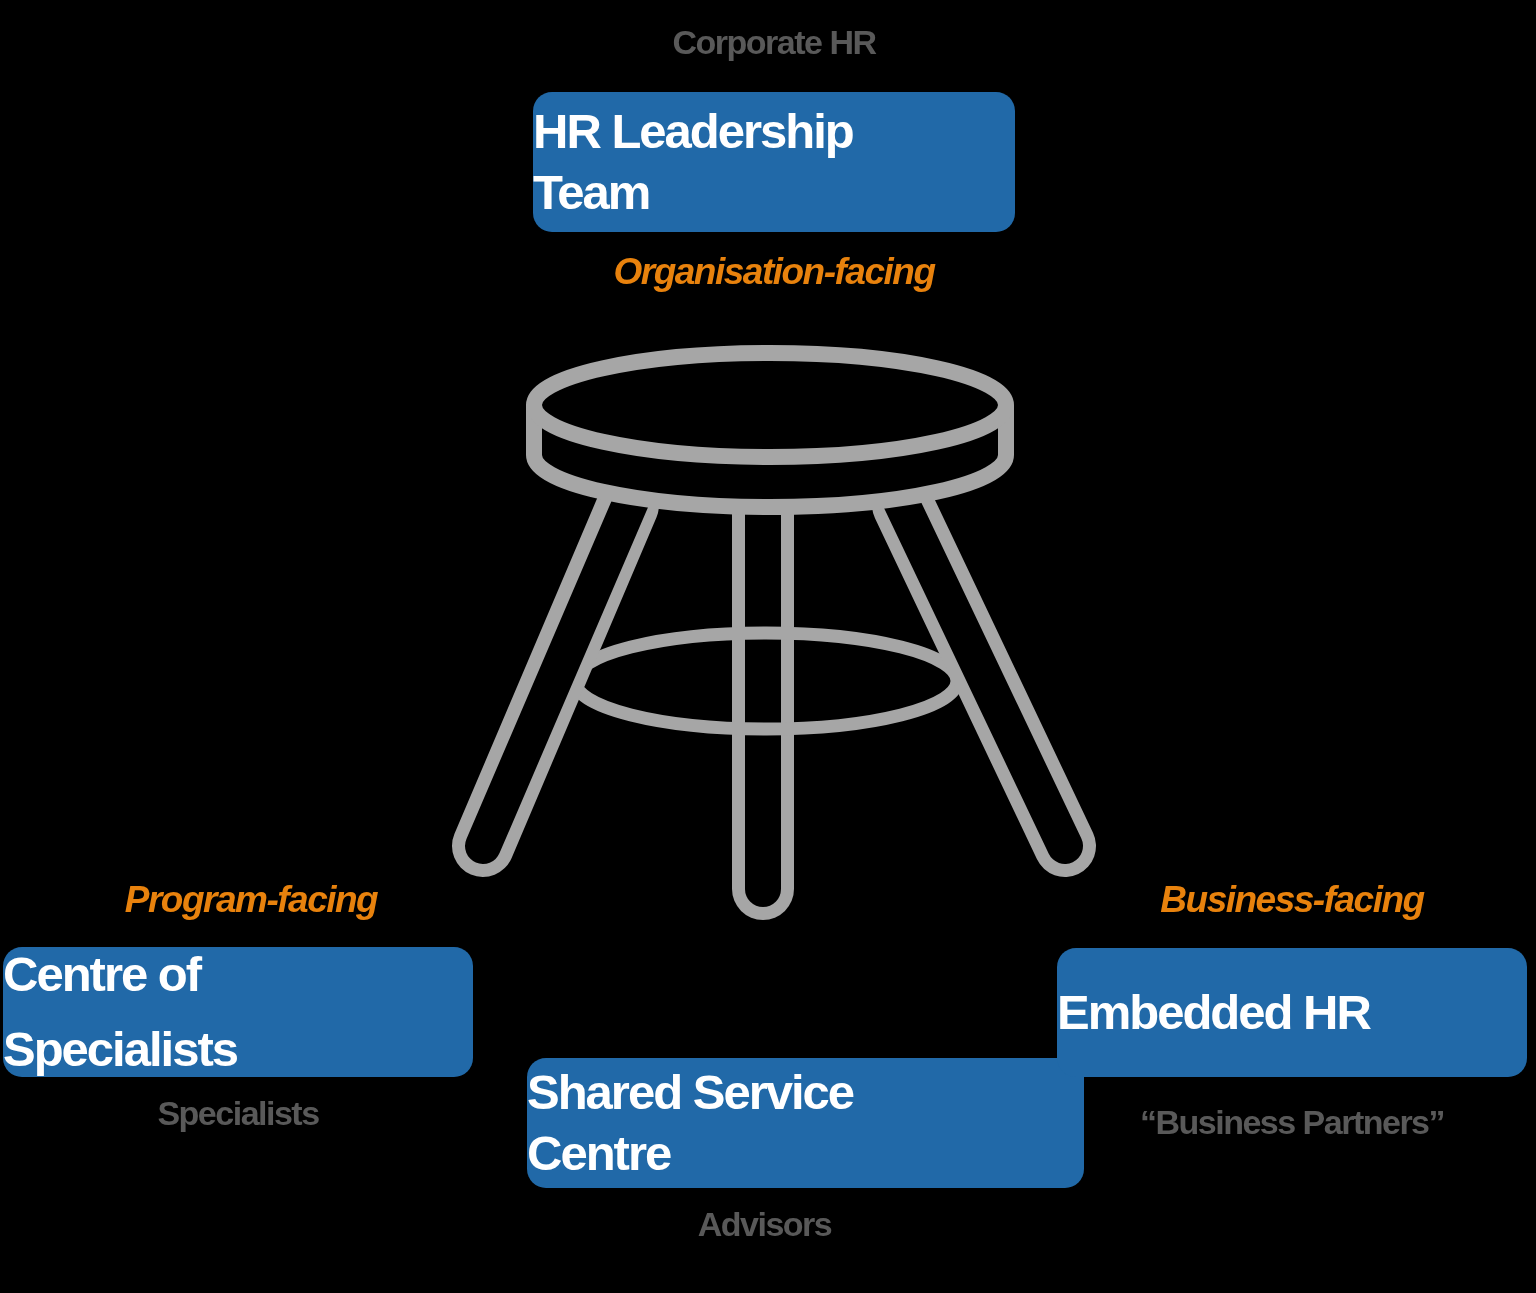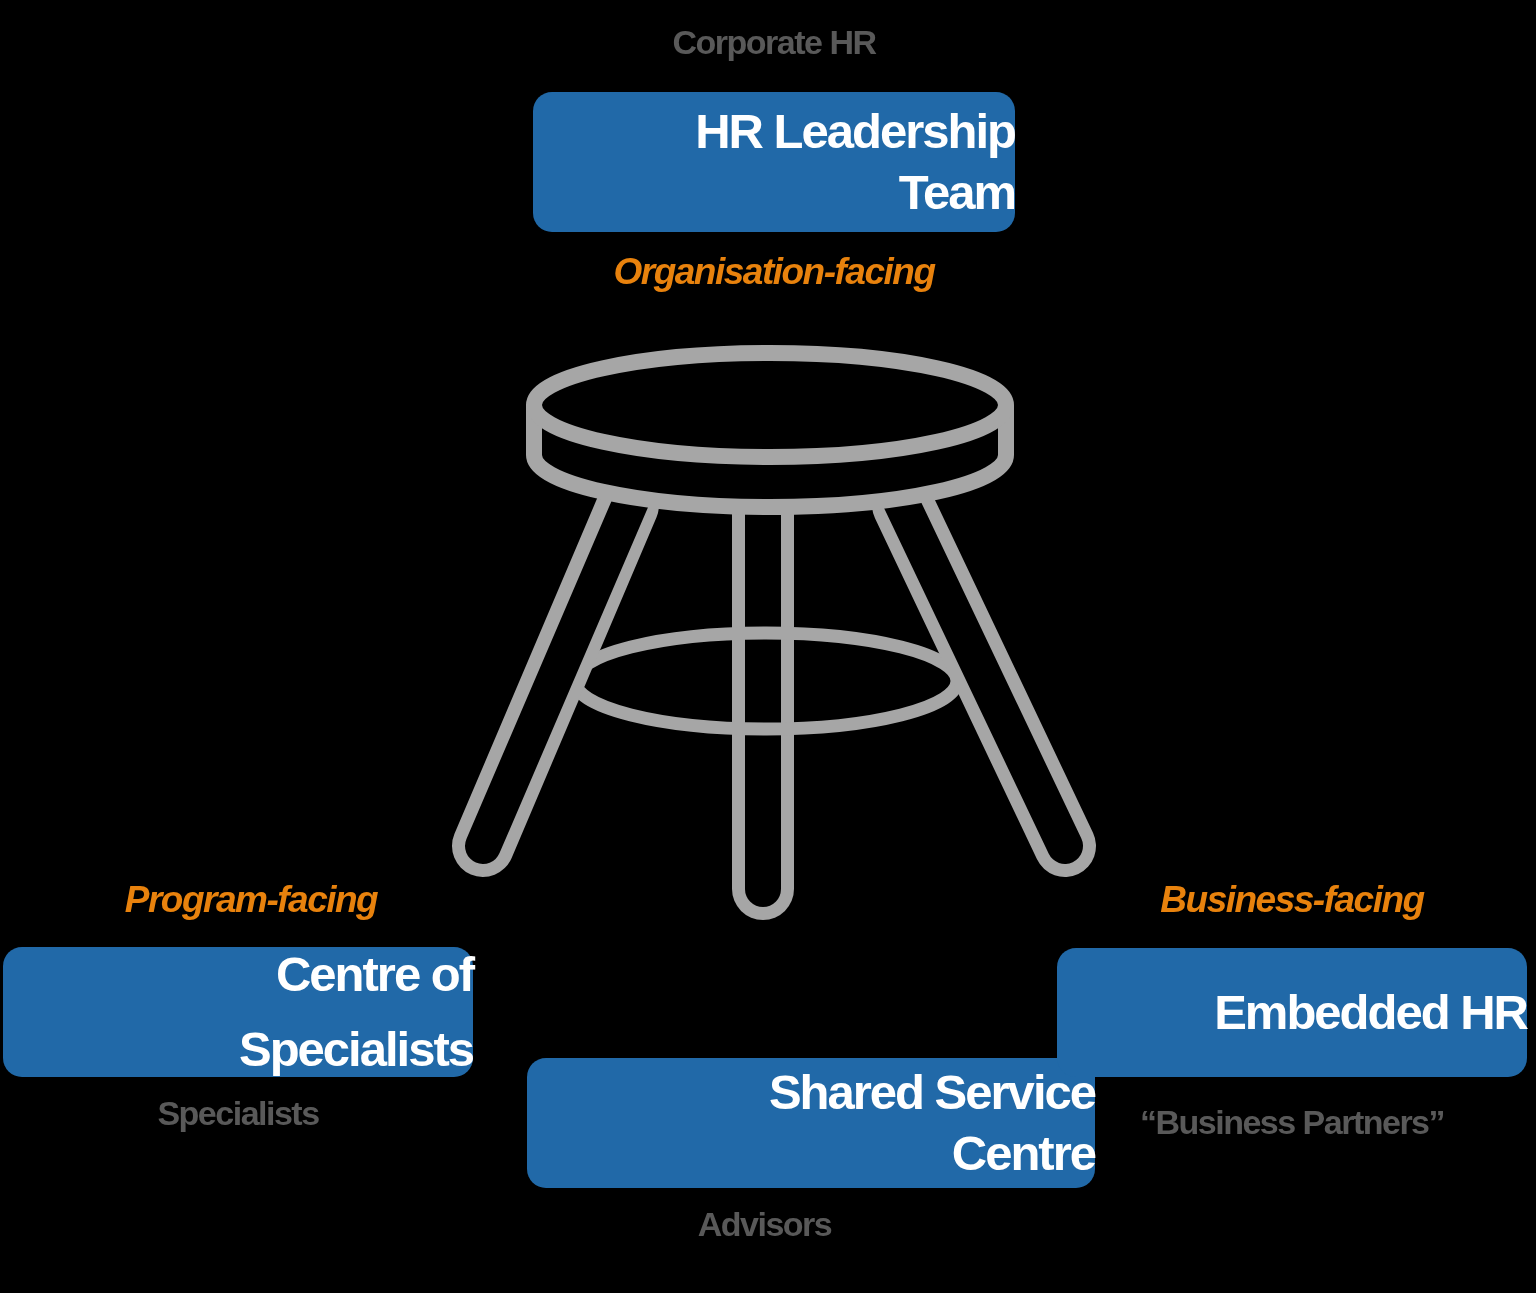--- a/index.html
+++ b/index.html
@@ -36,21 +36,21 @@
     font-style:italic;
     letter-spacing:-1.5px;
   }
   .box{
     position:absolute;
     background:var(--box-blue);
     border-radius:19px;
     color:var(--box-text);
     display:flex;
     flex-direction:column;
-    align-items:flex-end;
+    align-items:flex-start;
     justify-content:center;
     font-weight:bold;
     font-size:49px;
     letter-spacing:-2px;
     line-height:1.25;
     text-align:center;
   }
   .stool-svg{position:absolute;left:0;top:0;}
 </style>
 </head>
@@ -96,21 +96,21 @@
   <div class="label orange" style="left:16px;top:880px;width:470px;">Program-facing</div>
 
   <div class="box" style="left:3px;top:947px;width:470px;height:130px;gap:14px;">
     <span>Centre of</span>
     <span>Specialists</span>
   </div>
 
   <div class="label gray" style="left:3px;top:1095px;width:470px;">Specialists</div>
 
 
-  <div class="box" style="left:527px;top:1058px;width:557px;height:130px;padding-left:11px;">
+  <div class="box" style="left:527px;top:1058px;width:557px;height:130px;">
     <span>Shared Service</span>
     <span>Centre</span>
   </div>
 
   <div class="label gray" style="left:527px;top:1206px;width:475px;">Advisors</div>
 
   <div class="label orange" style="left:1057px;top:880px;width:470px;">Business-facing</div>
 
   <div class="box" style="left:1057px;top:948px;width:470px;height:129px;">
     <span>Embedded HR</span>

